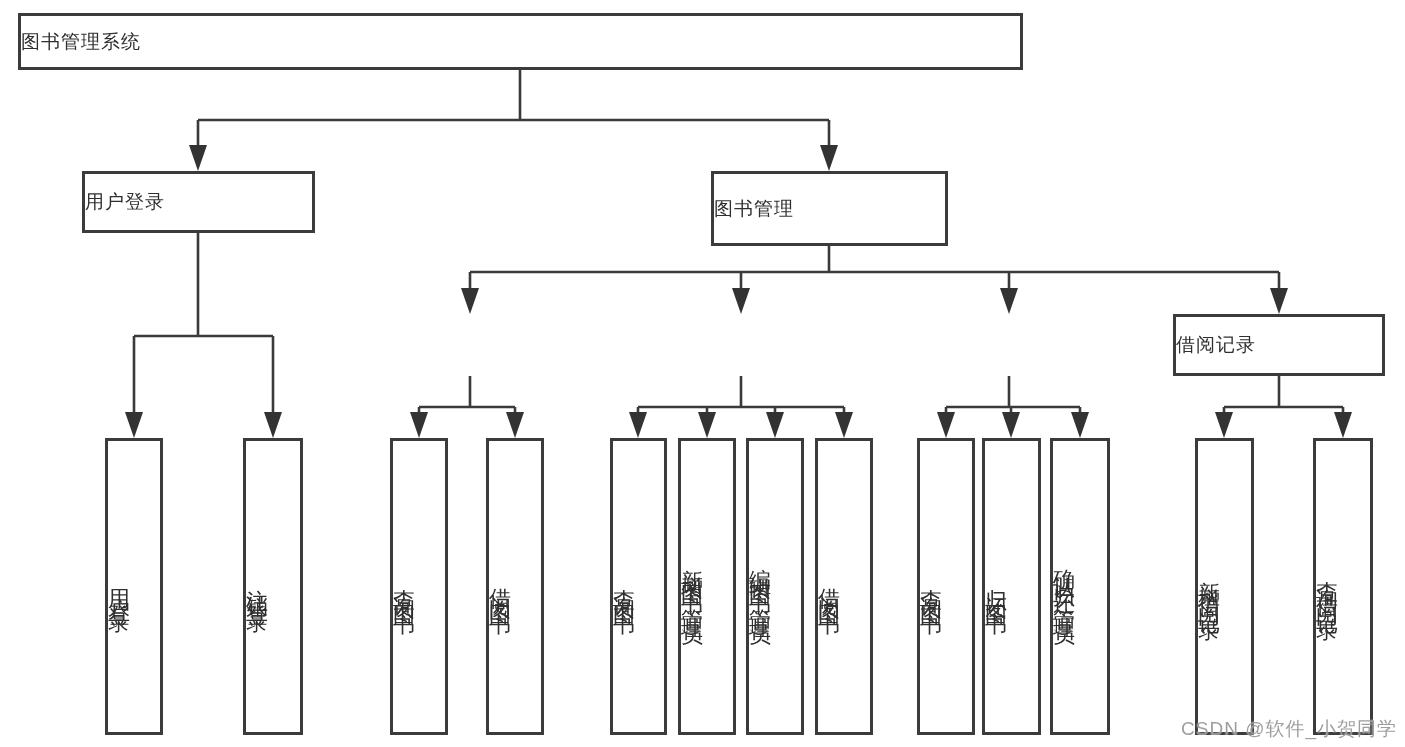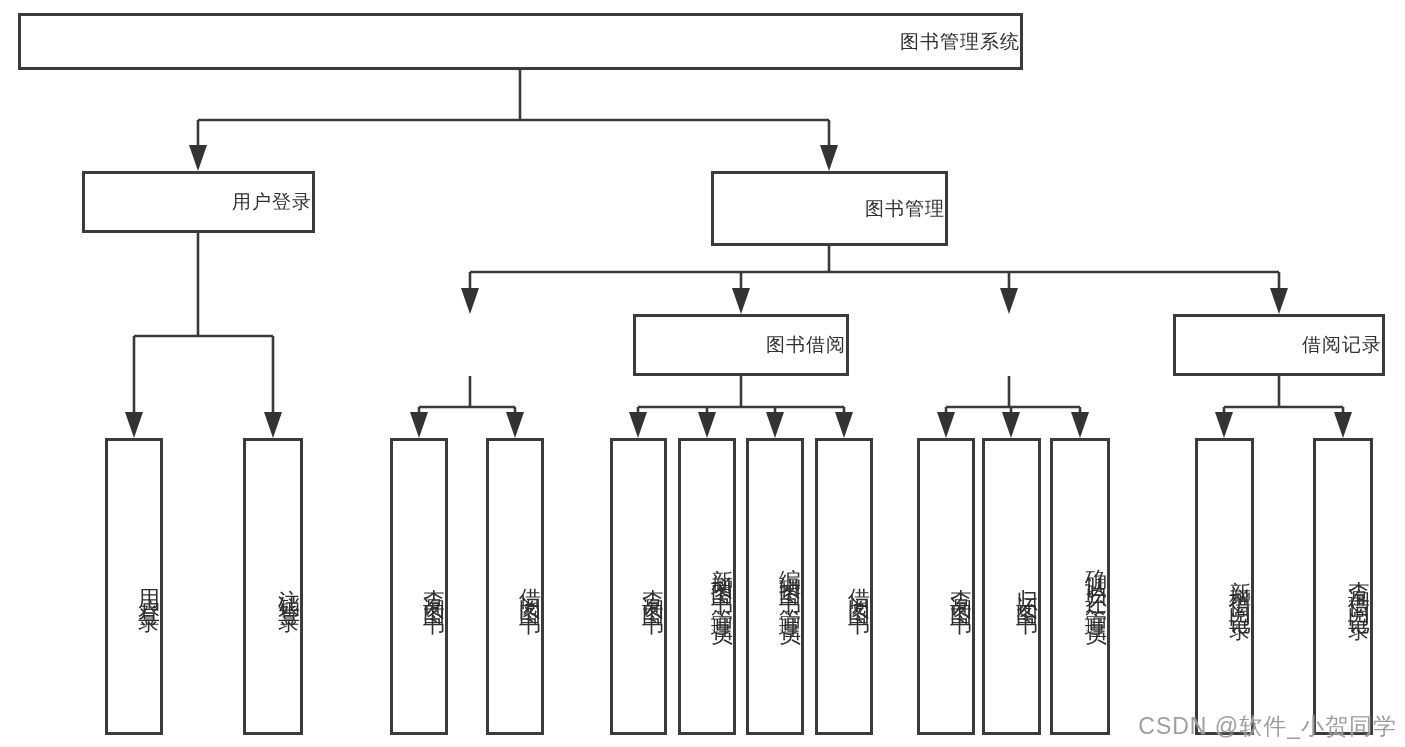--- a/index.html
+++ b/index.html
@@ -17,21 +17,21 @@
     width: 1405px; height: 747px;
     pointer-events: none;
   }
   .node {
     position: absolute;
     box-sizing: border-box;
     background: #ffffff;
     border: 3px solid #3b3b3b;
     display: flex;
     align-items: center;
-    justify-content: flex-end;
+    justify-content: flex-start;
     font-family: Liberation Serif, serif;
   }
   .node.h span {
     font-size: 19px;
     color: #2f2f2f;
     letter-spacing: 1px;
     white-space: nowrap;
   }
   .node.v span {
     writing-mode: vertical-rl;
@@ -39,21 +39,21 @@
     font-size: 22px;
     line-height: 1;
     letter-spacing: 8px;
     color: #2f2f2f;
     white-space: nowrap;
   }
   .watermark {
     position: absolute;
     right: 8px;
     bottom: 5px;
-    font-size: 23px;
+    font-size: 19px;
     color: rgba(148,148,148,0.9);
     text-shadow: 0 0 2px rgba(255,255,255,0.9);
     letter-spacing: 1px;
     z-index: 5;
   }
 </style>
 </head>
 <body>
 
 <div class="canvas">
@@ -93,23 +93,20 @@
     <span>图书管理系统</span>
   </div>
 
   <div class="node h" style="left:82px;top:171px;width:233px;height:62px">
     <span>用户登录</span>
   </div>
   <div class="node h" style="left:711px;top:171px;width:237px;height:75px">
     <span>图书管理</span>
   </div>
 
-  <div class="node h" style="left:633px;top:314px;width:216px;height:62px">
-    <span>图书借阅</span>
-  </div>
   <div class="node h" style="left:1173px;top:314px;width:212px;height:62px">
     <span>借阅记录</span>
   </div>
 
   <div class="node v" style="left:105px;top:438px;width:58px;height:297px">
     <span>用户登录</span>
   </div>
   <div class="node v" style="left:243px;top:438px;width:60px;height:297px">
     <span>注销登录</span>
   </div>

